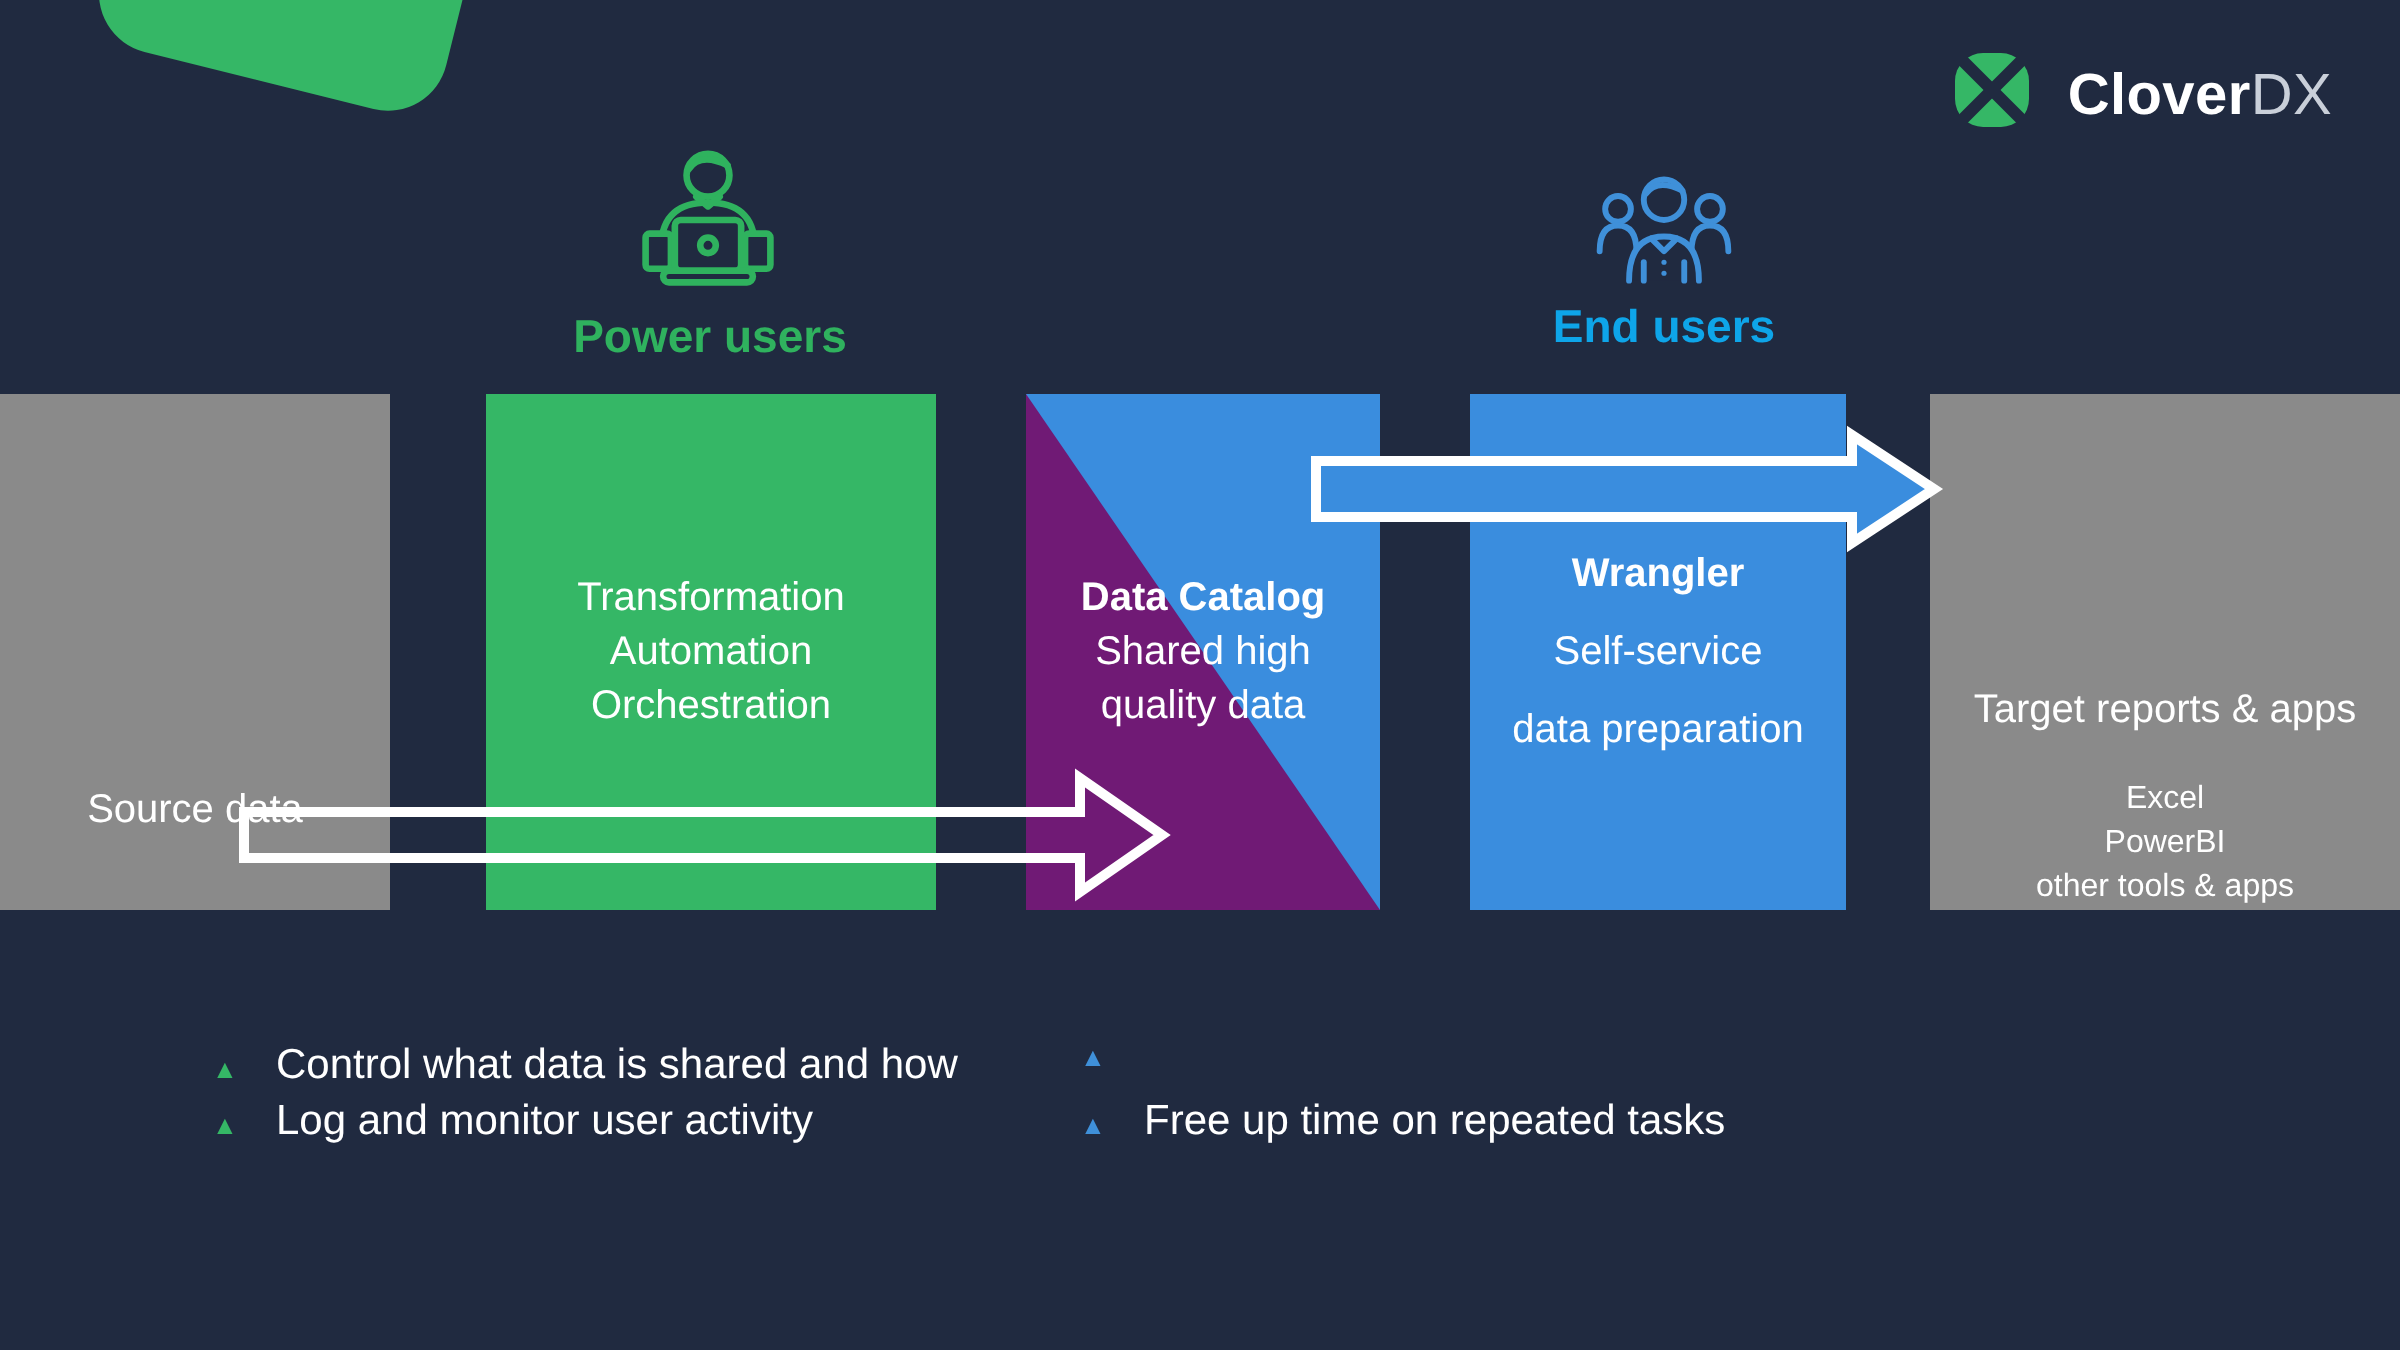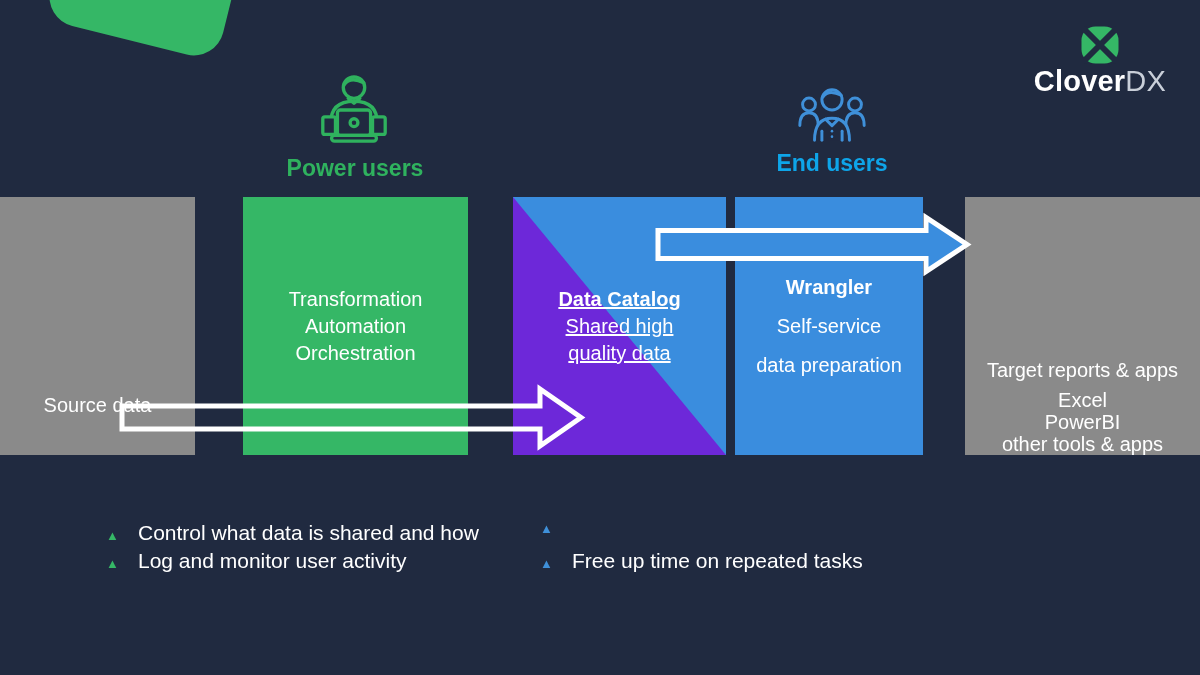--- a/index.html
+++ b/index.html
@@ -8,47 +8,47 @@
     position:relative; width:1200px; height:675px;
     background:#202a40; overflow:hidden;
     font-family:"Liberation Sans", sans-serif; color:#fff;
   }
   
   .blob {
     position:absolute; left:55px; top:-78px; width:178px; height:120px;
     background:#35b766; border-radius:30px; transform:rotate(14deg);
   }
   
-  .logo { position:absolute; top:25px; right:34px; display:flex; align-items:center; gap:0;flex-direction:column; }
+  .logo { position:absolute; top:25px; right:34px; display:flex; align-items:flex-end; gap:18px; }
   .logo-text { font-size:29px; font-weight:bold; letter-spacing:0.2px; }
   .logo-text .dx { font-weight:normal; color:#c9cfd9; }
   
   .persona-label { position:absolute; width:160px; text-align:center; font-size:23px; font-weight:bold; }
   .persona-label.green { color:#2fb25e; left:275px; top:155px; }
   .persona-label.blue  { color:#0ea5e9; left:752px; top:150px; }
   .persona-icon { position:absolute; }
   .persona-icon.power { left:315px; top:71px; }
   .persona-icon.end   { left:795px; top:87px; }
   
   .flowbox { position:absolute; top:197px; height:258px; display:flex; flex-direction:column;
              align-items:center; justify-content:center; text-align:center;
              font-size:20px; line-height:27px; }
   .box-source { left:0; width:195px; background:#8a8a8a; justify-content:flex-end; padding-bottom:36px; }
   .box-transformation { left:243px; width:225px; background:#35b766;text-align:right; }
-  .box-catalog { left:513px; width:213px; background:#6d28d9;text-decoration:underline; }
+  .box-catalog { left:513px; width:177px; background:#701a75; }
   .box-catalog .tri {
     position:absolute; inset:0; background:#3a8dde;
     clip-path:polygon(0 0, 100% 0, 100% 100%);
   }
   .box-catalog .txt { position:relative; z-index:2; }
   .box-wrangler { left:735px; width:188px; background:#3a8dde;gap:12px; }
   .box-target { left:965px; width:235px; background:#8a8a8a; justify-content:flex-end; padding-top:48px; }
   .box-title { font-weight:bold; }
   .box-target .box-title { font-weight:normal; }
-  .box-target .sub { font-size:20px; line-height:22px; margin-top:5px; }
+  .box-target .sub { font-size:16px; line-height:22px; margin-top:20px; }
   
   .arrows { position:absolute; left:0; top:0; z-index:5; pointer-events:none; }
   
   .benefits { position:absolute; top:521px; }
   .benefits.left { left:106px; }
   .benefits.right { left:540px; }
   .benefit-row { display:flex; align-items:baseline; height:28px; font-size:21px; }
   .bullet { font-size:13px; width:32px; flex:0 0 32px; }
   .benefits.left .bullet { color:#35b766; }
   .benefits.right .bullet { color:#3f90d9; }

